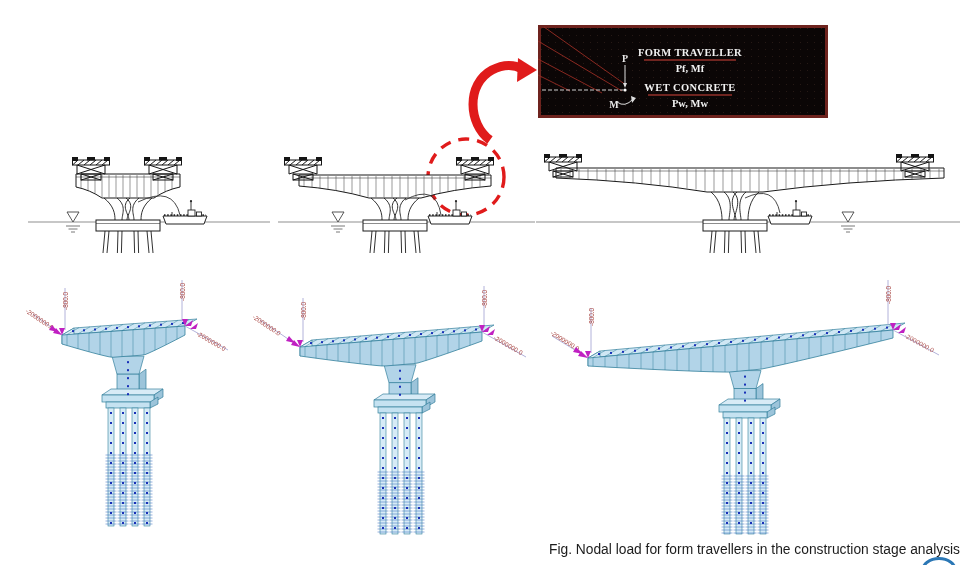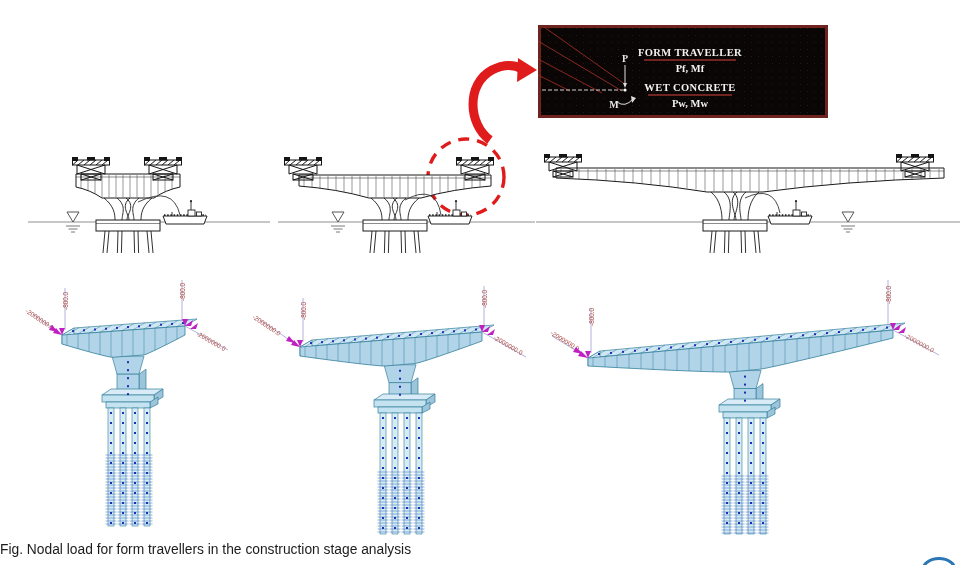--- a/index.html
+++ b/index.html
@@ -9,21 +9,21 @@
   svg{display:block;}
   
   .insT{fill:#f2f2f2;font-family:"Liberation Serif",serif;font-size:10.5px;font-weight:600;letter-spacing:.4px;}
   .insV{fill:#f2f2f2;font-family:"Liberation Serif",serif;font-size:10.5px;font-weight:600;}
   .insS{fill:#e8e8e8;font-family:"Liberation Serif",serif;font-size:10px;font-weight:600;}
   .insU{stroke:#93302a;stroke-width:1.4;}
   
   .ldr{stroke:#a9a9d6;stroke-width:.9;}
   .lbl{fill:#a84440;font-size:6.4px;font-family:"Liberation Sans",sans-serif;}
   .arw{fill:#c020c2;}
-  .caption{position:absolute;top:542px;left:0;width:100%;text-align:left;
+  .caption{position:absolute;top:542px;left:0;width:100%;text-align:right;
            font-size:13.8px;color:#1c1c1c;}
   .logo{position:absolute;left:921px;top:557px;width:30px;height:22px;
         border:3px solid #2b77b5;border-radius:50%;background:#fff;}
 </style>
 </head>
 <body>
 
 <div class="page">
 
   <svg width="0" height="0" style="position:absolute" aria-hidden="true">

